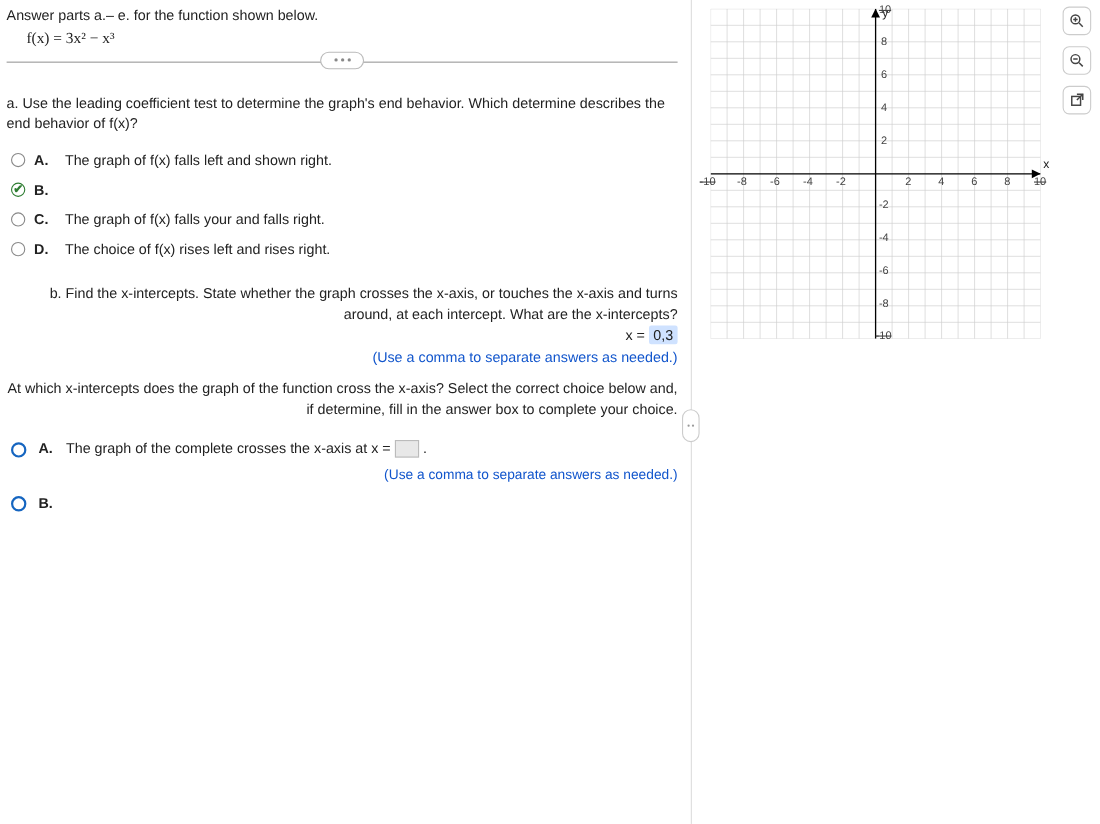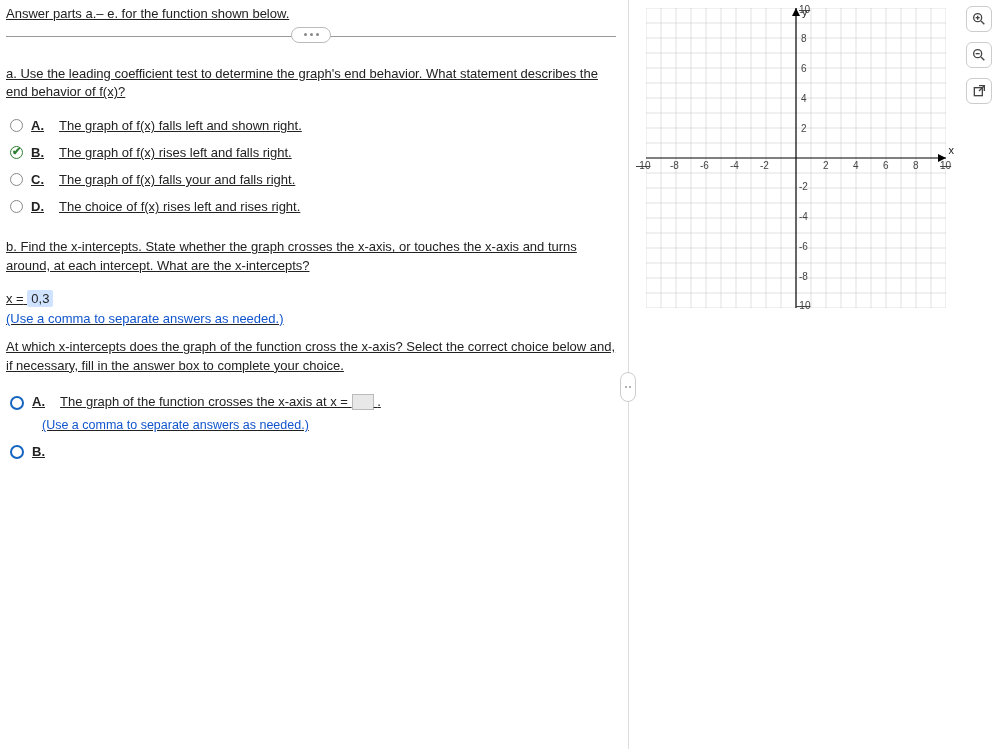--- a/index.html
+++ b/index.html
@@ -11,21 +11,20 @@
     color: #222;
     background: #fff;
     width: 1000px;
     height: 749px;
     position: relative;
     overflow: hidden;
   }
   .main-container {
     display: flex;
     height: 100%;
-    text-decoration: underline;
   }
   .left-panel {
     width: 628px;
     padding: 4px 12px 4px 6px;
     position: relative;
   }
   .right-panel {
     flex: 1;
     position: relative;
     padding-top: 4px;
@@ -120,21 +119,21 @@
   }
   .hint { color:#1155cc; font-size:13px; }
   .sub-hint { color:#1155cc; font-size:12.5px; margin-left:36px; margin-top:2px;}
   .input-box {
     display:inline-block;
     width:22px; height:16px;
     background:#e8e8e8;
     border:1px solid #bbb;
     vertical-align:middle;
   }
-  .b-section { margin-top: 18px; }
+  .b-section { margin-top: 18px; text-align: right; }
 
   
   .graph-wrap {
     position: relative;
     width: 300px;
     height: 300px;
     margin-left: 18px;
     margin-top: 4px;
   }
   .grid-svg { position:absolute; inset:0; }
@@ -174,73 +173,73 @@
   }
   .tool-btn svg { width:16px; height:16px; stroke:#444; fill:none; stroke-width:2;}
 </style>
 </head>
 <body>
 
 <div class="main-container">
   <div class="left-panel">
 
     <div class="intro">Answer parts a.– e. for the function shown below.</div>
+    <div class="fn-display">f(x) = 3x² − x³</div>
 
     <div style="position:relative;">
       <hr class="hr-line">
       <div class="hr-pill">
         <span class="d"></span>
           <span class="d"></span>
           <span class="d"></span>
       </div>
     </div>
 
     <div class="section">
-      <div class="qtext">a. Use the leading coefficient test to determine the graph's end behavior. What statement describes the end behavior of f(x)?</div>
+      <div class="qtext">a. Use the leading coefficient test to determine the graph's end behavior. Which determine describes the end behavior of f(x)?</div>
       <div class="choices">
         <div class="choice-row">
           <span class="radio"></span>
           <span class="choice-letter">A.</span>
           <span>The graph of f(x) falls left and shown right.</span>
         </div>
         <div class="choice-row">
           <span class="radio green-check"></span>
           <span class="choice-letter">B.</span>
-          <span>The graph of f(x) rises left and falls right.</span>
         </div>
         <div class="choice-row">
           <span class="radio"></span>
           <span class="choice-letter">C.</span>
           <span>The graph of f(x) falls your and falls right.</span>
         </div>
         <div class="choice-row">
           <span class="radio"></span>
           <span class="choice-letter">D.</span>
           <span>The choice of f(x) rises left and rises right.</span>
         </div>
       </div>
     </div>
 
     <div class="b-section">
       <div class="qtext">b. Find the x-intercepts. State whether the graph crosses the x-axis, or touches the x-axis and turns around, at each intercept. What are the x-intercepts?</div>
 
-      <div style="margin-top:14px;">
+      <div style="">
         <span>x =</span>
         <span class="answer-box">0,3</span>
       </div>
       <div class="hint" style="margin-top:4px;">(Use a comma to separate answers as needed.)</div>
 
-      <div class="qtext" style="margin-top:12px;">At which x-intercepts does the graph of the function cross the x-axis? Select the correct choice below and, if necessary, fill in the answer box to complete your choice.</div>
+      <div class="qtext" style="margin-top:12px;">At which x-intercepts does the graph of the function cross the x-axis? Select the correct choice below and, if determine, fill in the answer box to complete your choice.</div>
 
       <div class="choices" style="margin-top:12px;">
         <div class="choice-row" style="align-items:flex-start;">
           <span class="radio blue" style="margin-top:2px;"></span>
           <span class="choice-letter" style="font-weight:bold;">A.</span>
           <span>
-            <span>The graph of the function crosses the x-axis at x =</span>
+            <span>The graph of the complete crosses the x-axis at x =</span>
             <span class="input-box"></span>
             <span>.</span>
           </span>
         </div>
         <div class="sub-hint">(Use a comma to separate answers as needed.)</div>
 
         <div class="choice-row" style="margin-top:6px;">
           <span class="radio blue"></span>
           <span class="choice-letter" style="font-weight:bold;">B.</span>
         </div>

